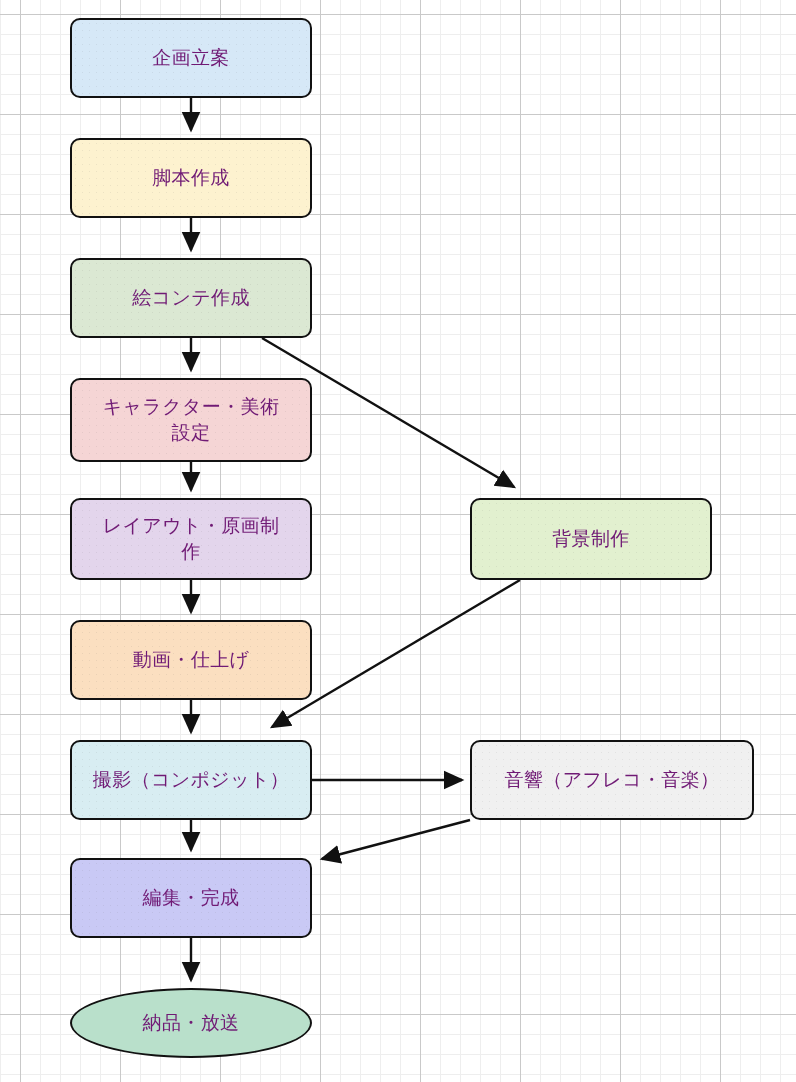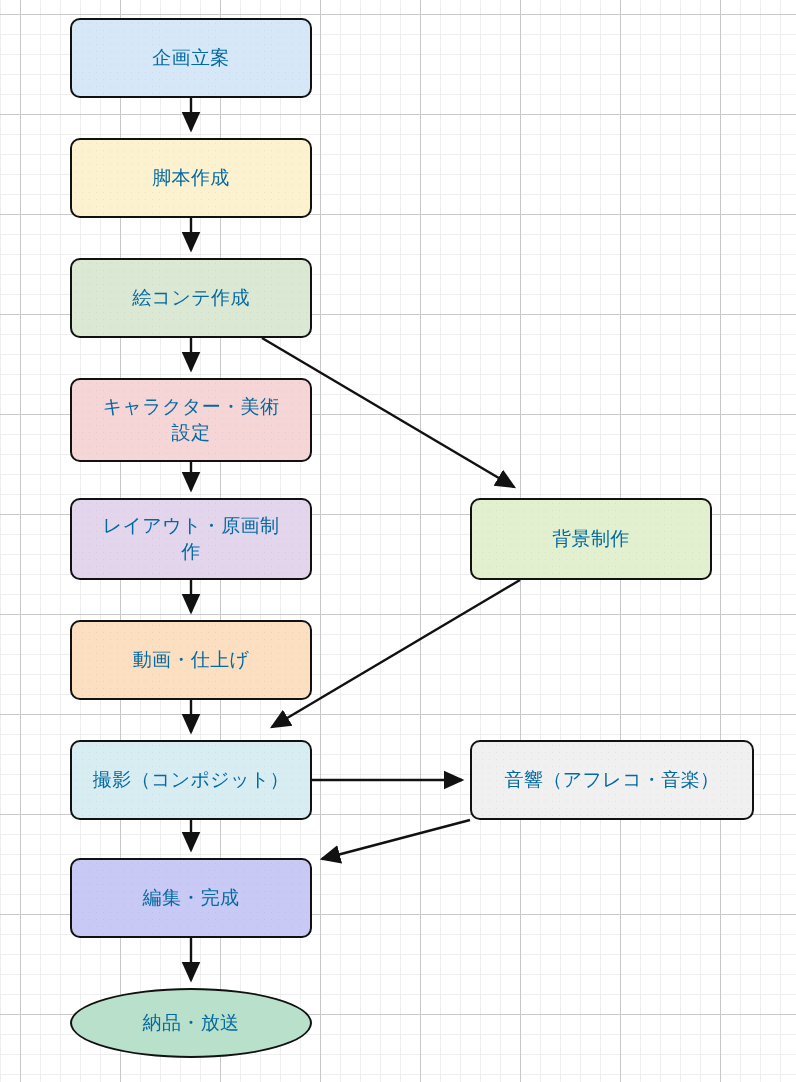--- a/index.html
+++ b/index.html
@@ -46,21 +46,21 @@
 
   
   .node {
     position: absolute;
     box-sizing: border-box;
     border: 2.2px solid #111111;
     display: flex;
     align-items: center;
     justify-content: center;
     text-align: center;
-    color: #0369a1;
+    color: #701a75;
     font-size: 19px;
     line-height: 1.38;
     letter-spacing: 0.02em;
     padding: 2px 10px;
     z-index: 3;
   }
   .node.rounded {
     border-radius: 10px;
   }
   .node.terminal {

